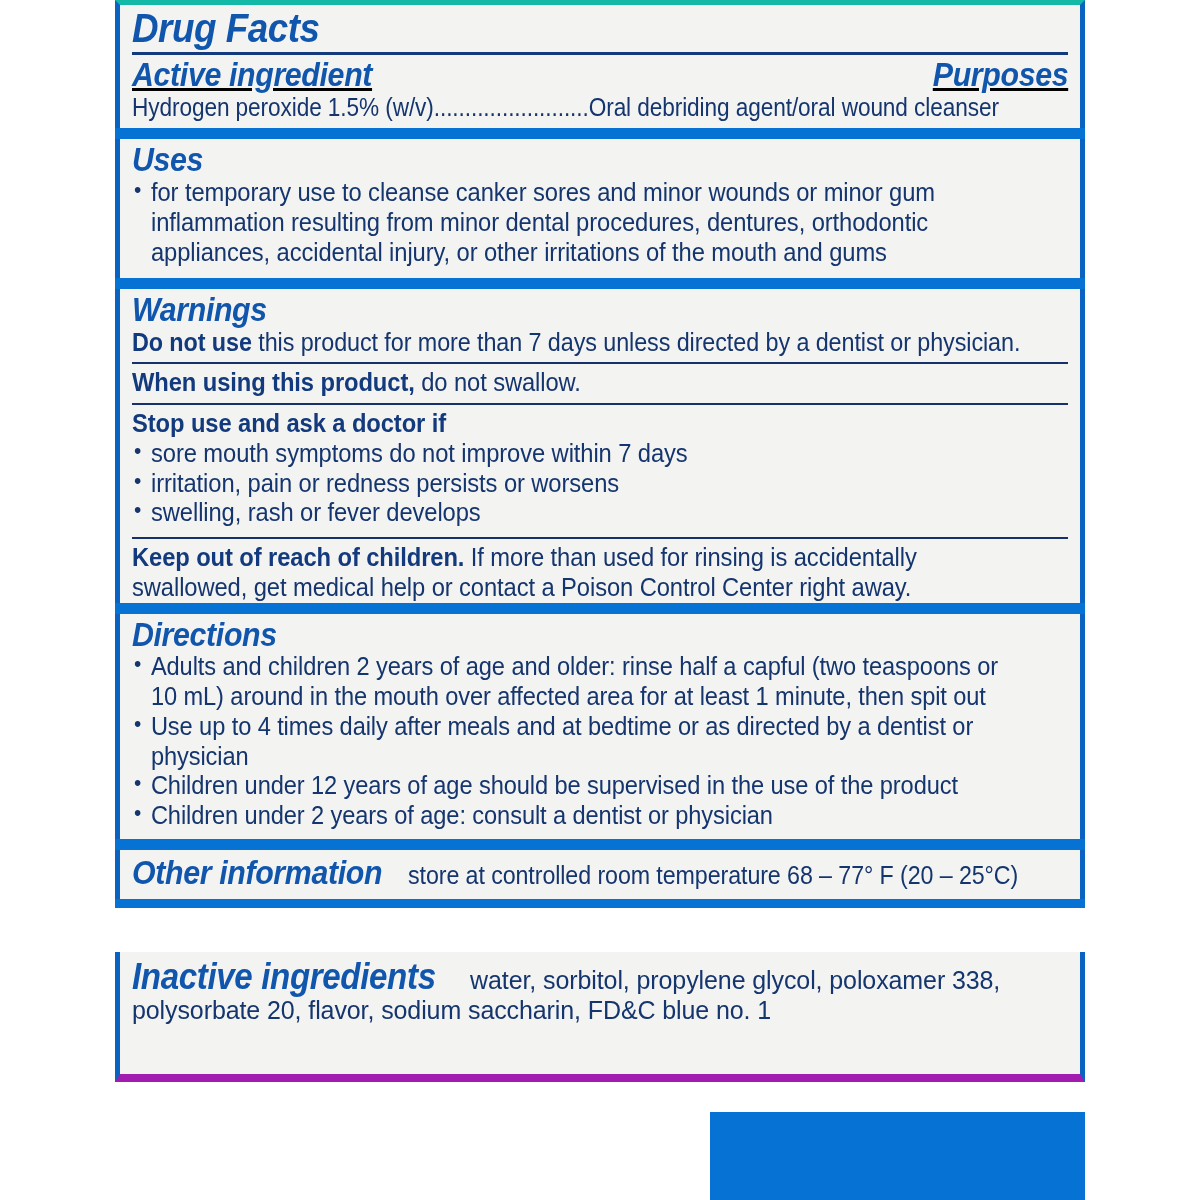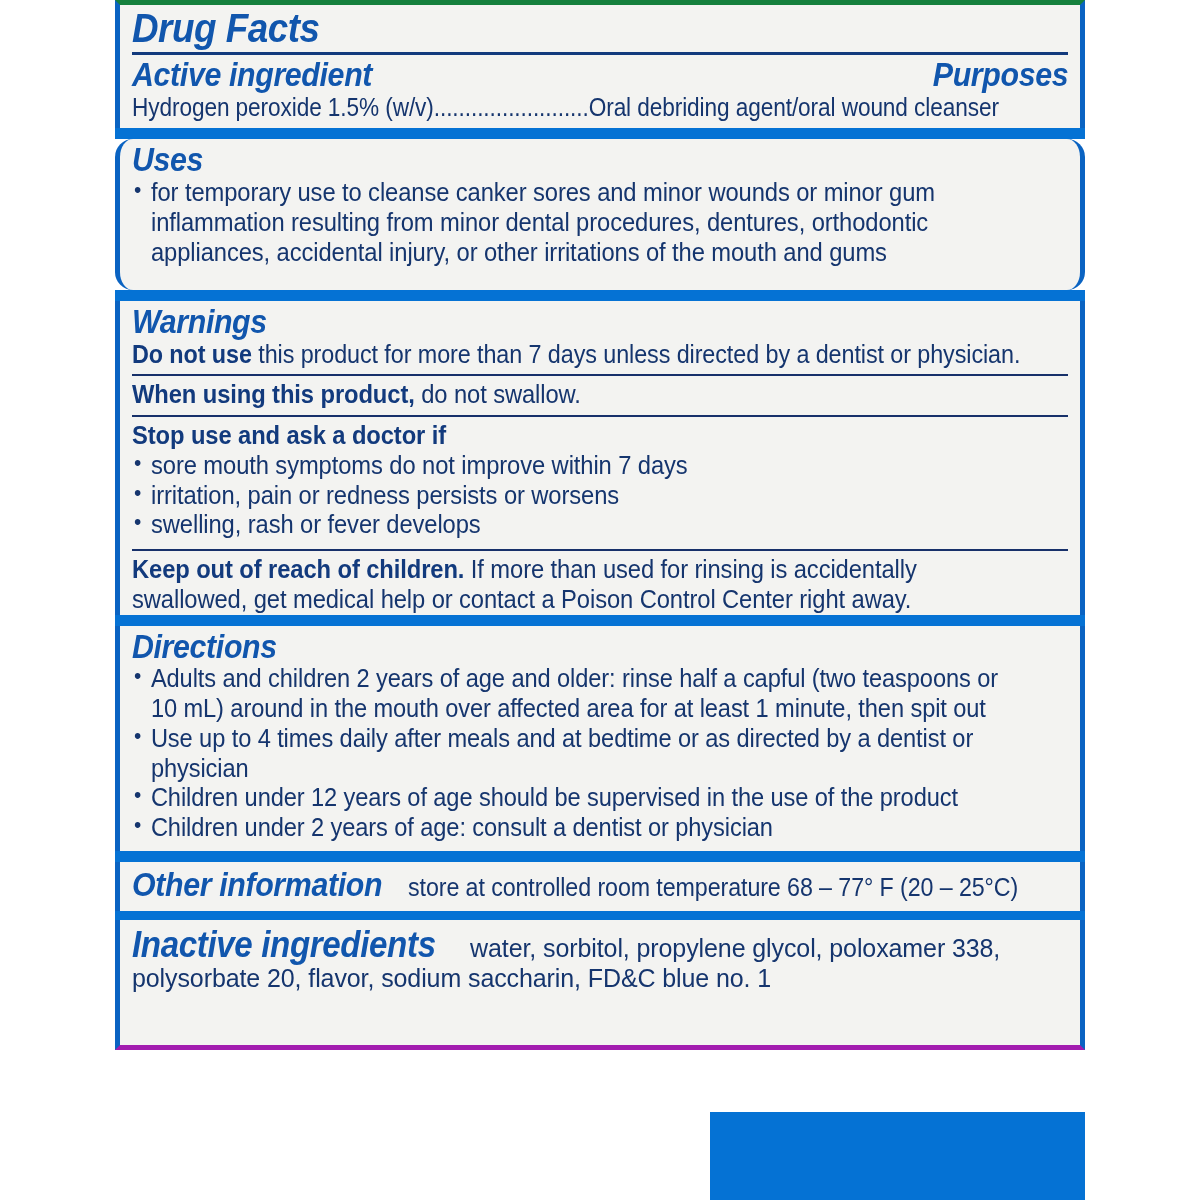--- a/index.html
+++ b/index.html
@@ -33,22 +33,22 @@
 
   
   .dfbox {
     box-sizing: border-box;
     border-left: 5px solid #0a63c2;
     border-right: 5px solid #0a63c2;
     background: #f3f3f1;
     padding: 2px 12px 8px 12px;
     position: relative;
   }
-  .dfbox.topcap { border-top: 5px solid #15803d; }
-  .dfbox.botcap { border-bottom: 5px solid #a21caf; }
+  .dfbox.topcap { border-top: 5px solid #14b8a6; }
+  .dfbox.botcap { border-bottom: 8px solid #a21caf; margin-top: 44px; }
 
   
   .barsep {
     height: 11px;
     background: #0572d4;
     width: 970px;
     box-sizing: border-box;
   }
   .barsep.thin { height: 9px; }
 
@@ -116,20 +116,21 @@
   
   .hdr-underline {
     border-bottom: 3px solid #123a7d;
     margin: 0 0 1px 0;
     height: 0;
   }
   .row-split {
     display: flex;
     justify-content: space-between;
     align-items: flex-start;
+    text-decoration: underline;
   }
   .row-split .right {
     transform-origin: right center;
   }
 
   
   .hair {
     border-bottom: 2px solid #17306a;
     margin: 5px 0 4px 0;
     height: 0;
@@ -175,21 +176,21 @@
       <div class="hdr-underline"></div>
       <div class="row-split">
         <div class="h-sec">Active ingredient</div>
         <div class="h-sec right" style="transform:scaleX(0.92);transform-origin:right center;">Purposes</div>
       </div>
       <div class="body-txt" style="white-space:nowrap;transform:scaleX(0.905);">Hydrogen peroxide 1.5% (w/v).........................Oral debriding agent/oral wound cleanser</div>
     </div>
 
     <div class="barsep"></div>
 
-    <div class="dfbox" style="padding-bottom:22px;border-radius:18px;">
+    <div class="dfbox" style="padding-bottom:10px;">
       <div class="h-sec">Uses</div>
       <ul class="blist body-txt" style="transform:scaleX(0.95);transform-origin:left center;">
         <li>for temporary use to cleanse canker sores and minor wounds or minor gum inflammation resulting from minor dental procedures, dentures, orthodontic appliances, accidental injury, or other irritations of the mouth and gums</li>
       </ul>
     </div>
 
     <div class="barsep"></div>
 
     <div class="dfbox" style="padding-bottom:0;">
       <div class="h-sec">Warnings</div>

